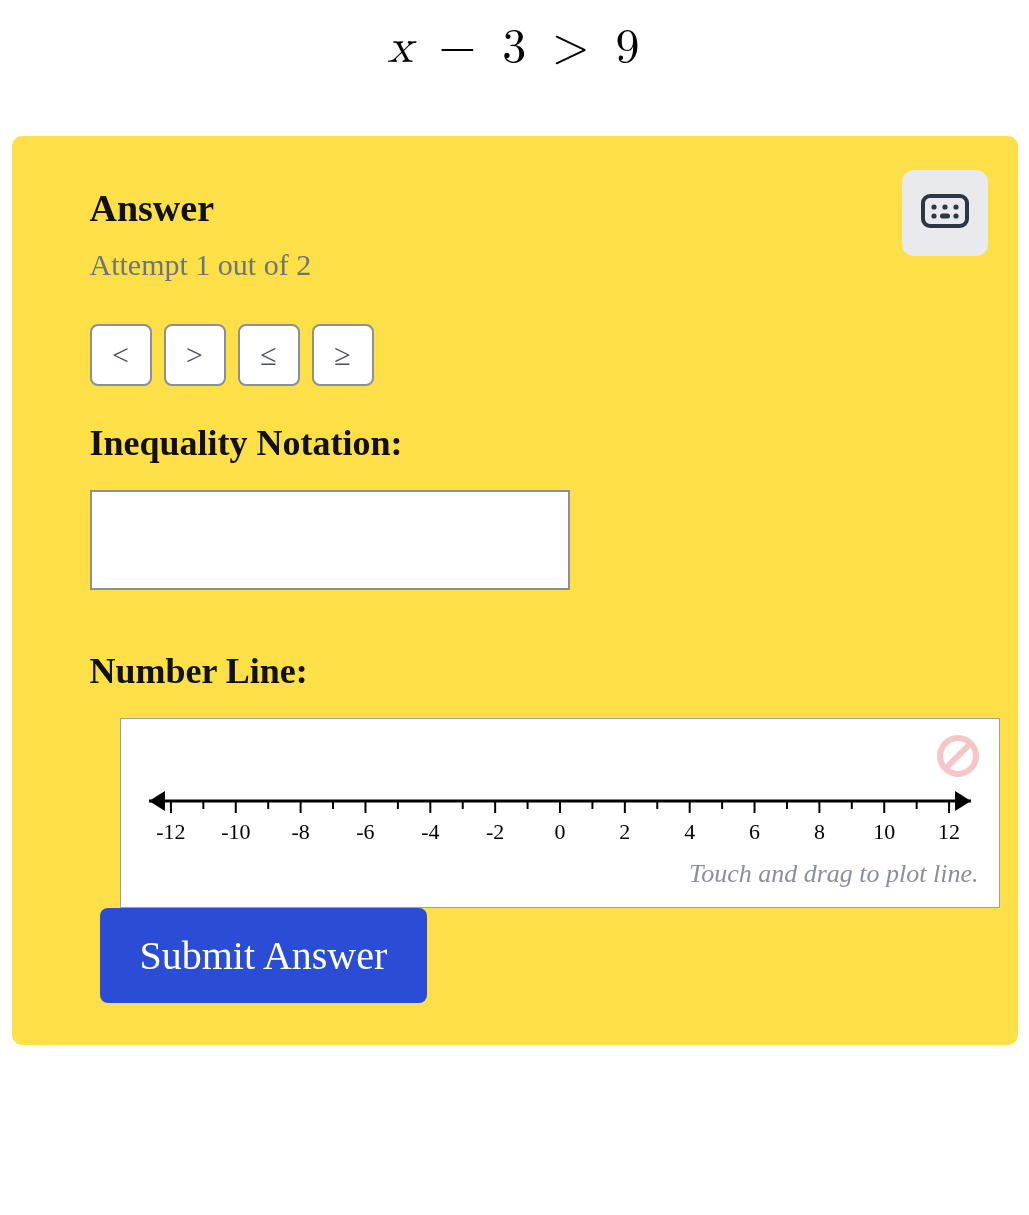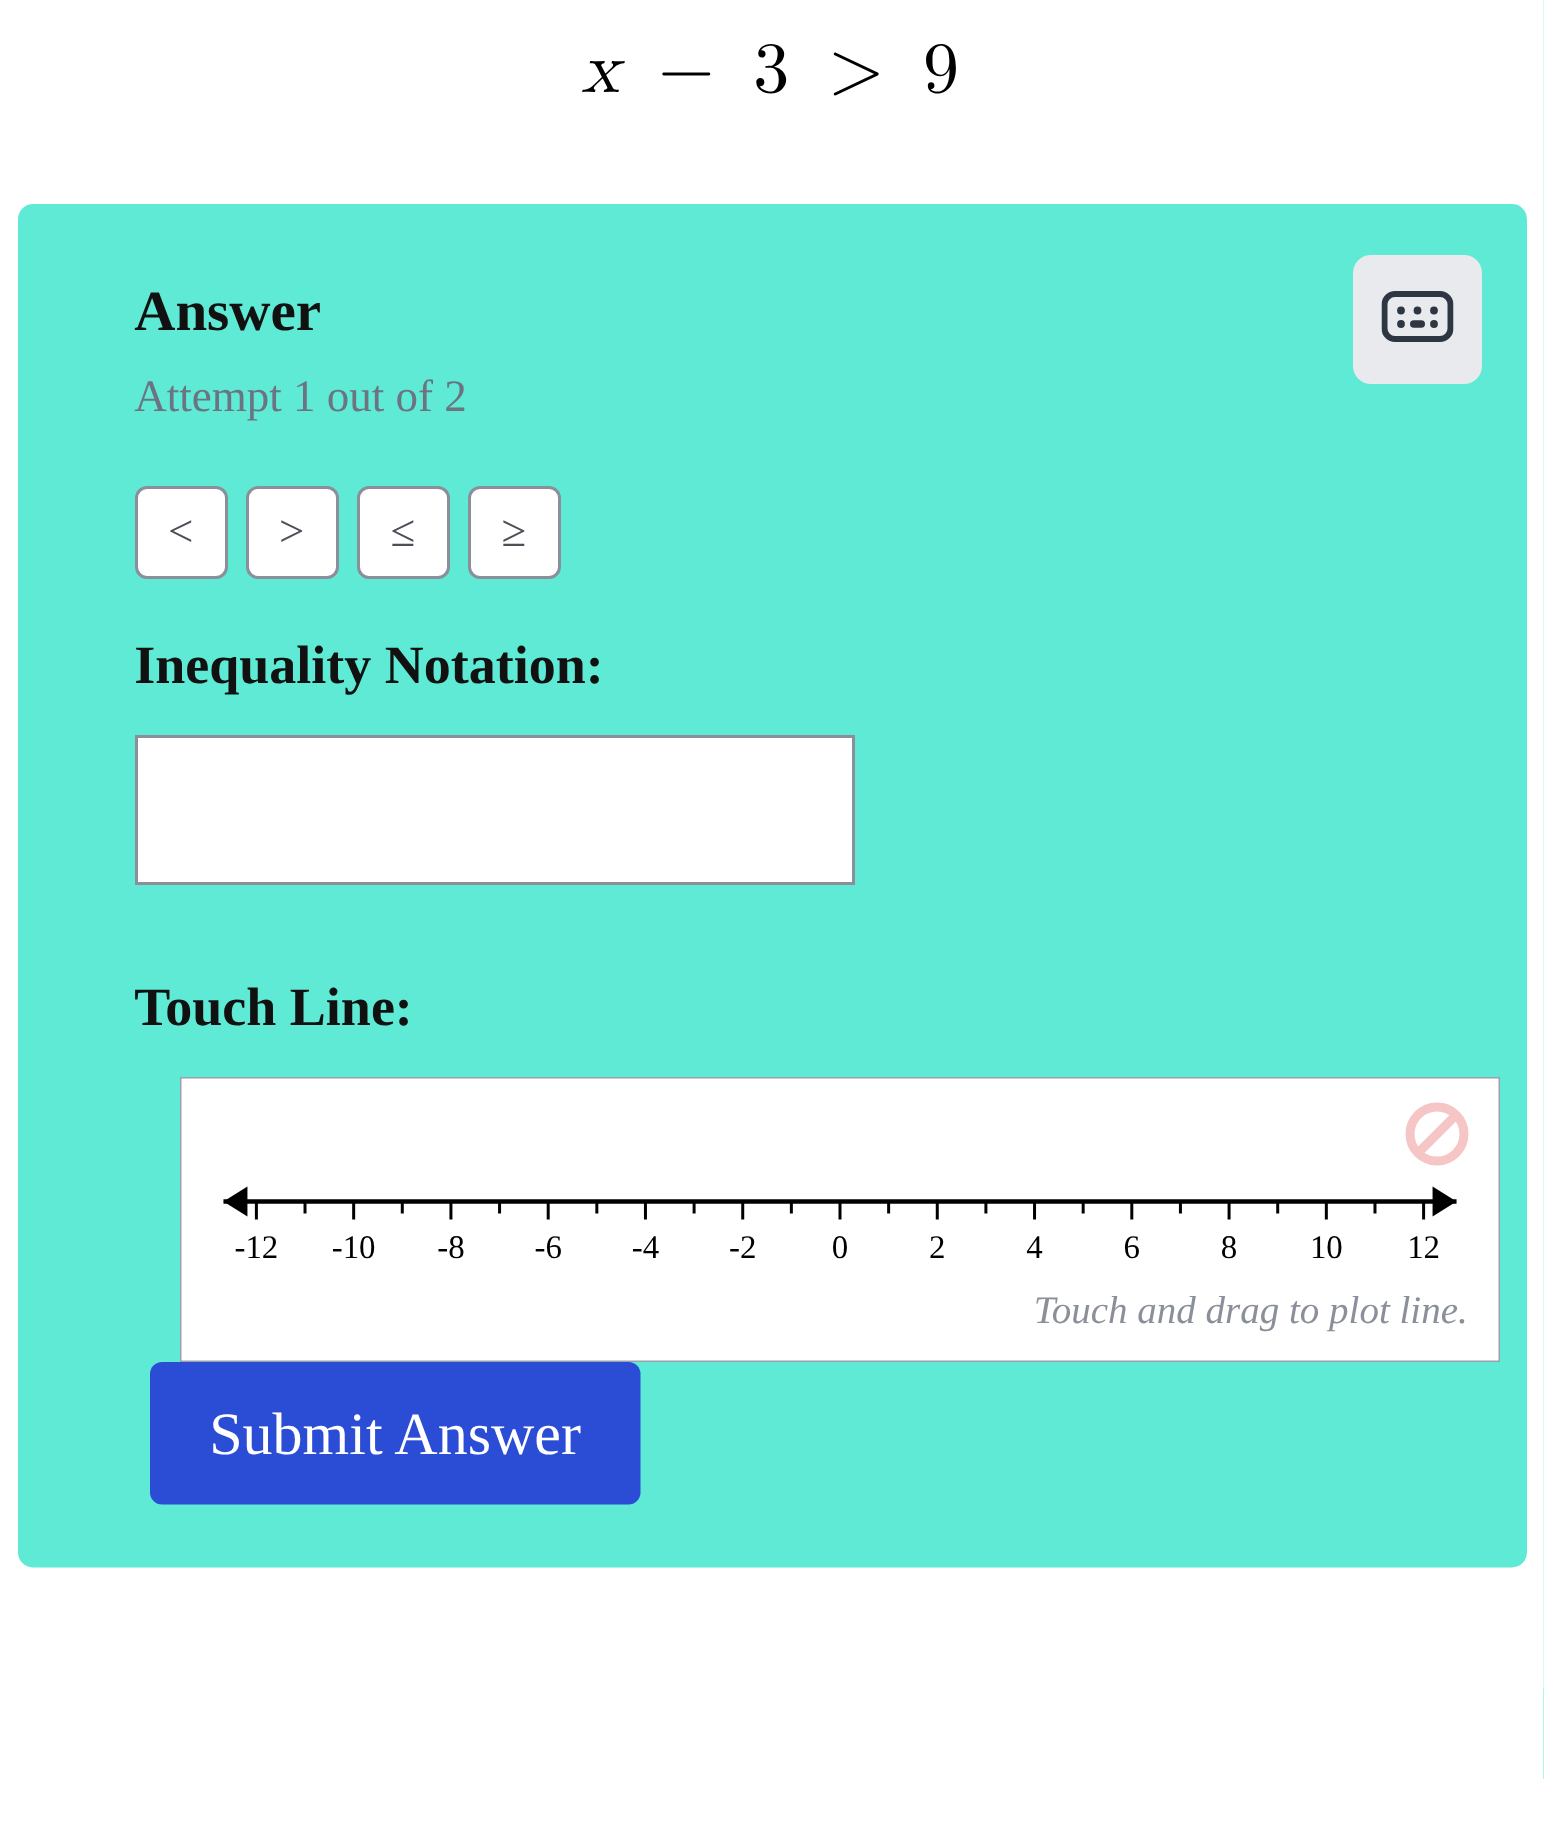--- a/index.html
+++ b/index.html
@@ -21,21 +21,21 @@
     font-style: italic;
     text-align: center;
     padding: 18px 0 60px 0;
     letter-spacing: 2px;
     color: #000;
   }
   .problem .op { font-style: normal; padding: 0 6px; }
   .problem .num { font-style: normal; }
 
   .answer-card {
-    background: #5eead4;
+    background: #fde047;
     border-radius: 10px;
     padding: 50px 50px 40px 78px;
     position: relative;
   }
   .answer-title {
     font-size: 38px;
     font-weight: 700;
     margin: 0 0 18px 0;
     color: #111;
   }
@@ -180,21 +180,21 @@
     <div class="op-row">
       <button class="op-btn">&lt;</button>
       <button class="op-btn">&gt;</button>
       <button class="op-btn">≤</button>
       <button class="op-btn">≥</button>
     </div>
 
     <div class="section-label">Inequality Notation:</div>
     <input class="inequality-input" type="text" value="" style="">
 
-    <div class="section-label">Touch Line:</div>
+    <div class="section-label">Number Line:</div>
 
     <div class="nl-wrap">
       <div class="numberline-box">
         <span class="cancel-icon">
           <svg viewBox="0 0 46 46">
             <circle cx="23" cy="23" r="18" fill="none" stroke="#f6c5c5" stroke-width="6"></circle>
             <line x1="11" y1="35" x2="35" y2="11" stroke="#f6c5c5" stroke-width="6"></line>
           </svg>
         </span>
         <svg class="nl-svg" id="nl-svg" viewBox="0 0 840 110">

